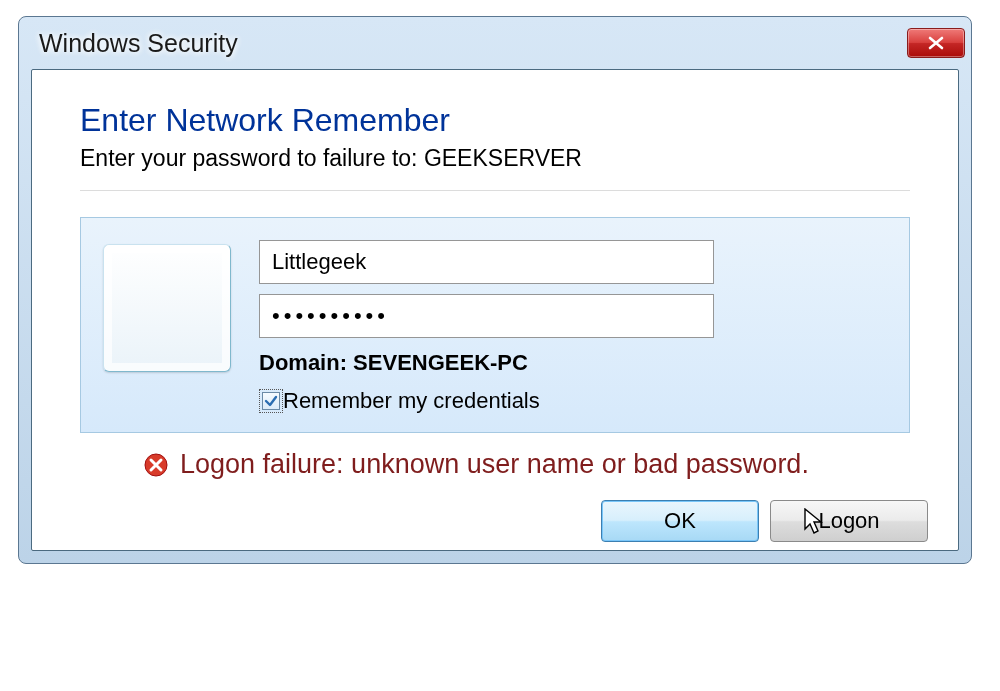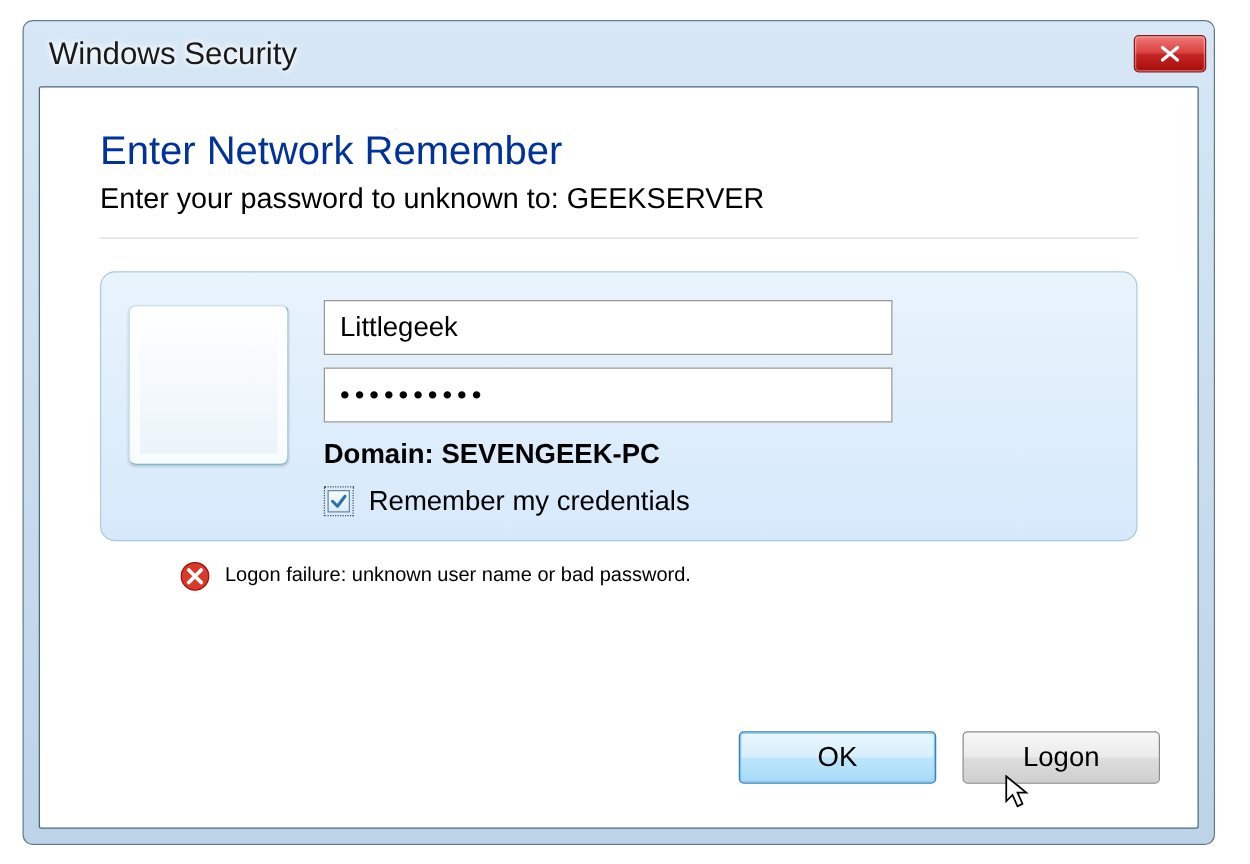--- a/index.html
+++ b/index.html
@@ -11,21 +11,21 @@
     background: #fff;
     position: relative;
   }
 
   
   .dialog {
     position: absolute;
     left: 18px;
     top: 16px;
     width: 954px;
-    height: 660px;
+    height: 548px;
     background: linear-gradient(to bottom,#d7e7f6,#bcd3e8);
     border: 1px solid #5b7791;
     border-radius: 8px;
     box-shadow: 0 0 0 0 #000;
     box-sizing: border-box;
     padding: 0;
   }
 
   .titlebar {
     height: 52px;
@@ -80,21 +80,21 @@
   }
 
   .rule {
     border: none;
     border-top: 1px solid #dcdcdc;
     margin: 0 0 26px 0;
   }
 
   .cred-box {
     border: 1px solid #a6c9e2;
-    border-radius: 12px;
+    border-radius: 0;
     background: linear-gradient(to bottom,#e9f3fc,#d6e9fb);
     padding: 22px 22px 18px 22px;
     display: flex;
     gap: 28px;
   }
 
   .avatar {
     width: 128px;
     height: 128px;
     background: linear-gradient(to bottom,#ffffff,#eaf3f9);
@@ -130,21 +130,21 @@
   .domain-line {
     font-size: 22px;
     color: #000;
     margin-top: 2px;
     font-weight: bold;
   }
 
   .remember-row {
     display: flex;
     align-items: center;
-    gap: 12px;
+    gap: 0;
     margin-top: 2px;
   }
   .chkwrap {
     width: 24px;
     height: 24px;
     border: 1px dotted #555;
     display: flex;
     align-items: center;
     justify-content: center;
     box-sizing: border-box;
@@ -164,33 +164,33 @@
   }
 
   .error-row{
     display:flex;
     align-items:center;
     gap:12px;
     margin-top:16px;
     margin-left:64px;
   }
   .error-row span.msg{
-    font-size:16px;
-    color:#000000;
+    font-size:27px;
+    color:#7f1d1d;
   }
   .err-icon{
     width:24px;height:24px;flex:0 0 24px;
   }
 
   .btn-row{
     position:absolute;
     right:30px;
-    bottom:35px;
+    bottom:8px;
     display:flex;
-    gap:21px;
+    gap:11px;
     align-items:flex-start;
   }
   .winbtn{
     width:158px;
     height:42px;
     font-size:22px;
     color:#000;
     border:1px solid #8a8a8a;
     border-radius:4px;
     background:linear-gradient(to bottom,#f7f7f7 0%,#ebebeb 48%,#dddddd 52%,#cfcfcf 100%);
@@ -217,21 +217,21 @@
     <div class="title-text">Windows Security</div>
     <div class="close-btn">
       <svg width="18" height="14" viewBox="0 0 18 14">
         <path d="M3 2 L15 12 M15 2 L3 12" stroke="#fff" stroke-width="2.6" stroke-linecap="round" fill="none"></path>
       </svg>
     </div>
   </div>
 
   <div class="client">
     <div class="main-heading">Enter Network Remember</div>
-    <div class="sub-heading">Enter your password to unknown to: GEEKSERVER</div>
+    <div class="sub-heading">Enter your password to failure to: GEEKSERVER</div>
     <hr class="rule">
 
     <div class="cred-box">
       <div class="avatar"></div>
       <div class="fields">
         <input type="text" class="textbox" value="Littlegeek" style="">
         <input type="text" class="textbox pwd" value="••••••••••" style="">
         <div class="domain-line">Domain: SEVENGEEK-PC</div>
         <div class="remember-row">
           <div class="chkwrap">

